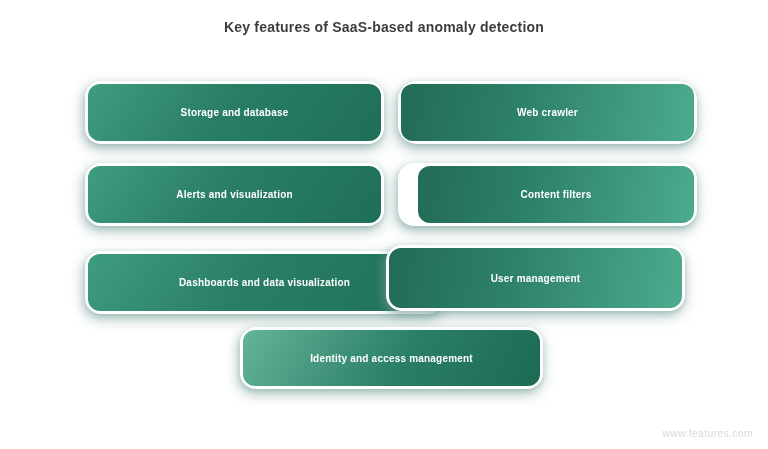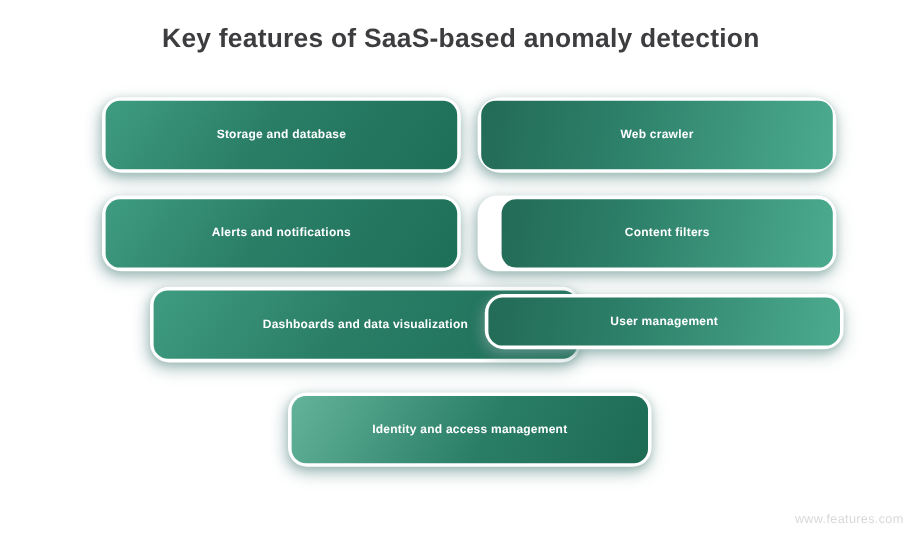--- a/index.html
+++ b/index.html
@@ -13,21 +13,21 @@
     height: 449px;
     background: #ffffff;
     overflow: hidden;
   }
   .title {
     position: absolute;
     top: 19px;
     left: 0;
     width: 768px;
     text-align: center;
-    font-size: 22px;
+    font-size: 14px;
     font-weight: 700;
     letter-spacing: 0.2px;
     color: #3d3d40;
   }
   
   .box {
     position: absolute;
     box-sizing: border-box;
     background: #ffffff;
     border-radius: 16px;
@@ -61,22 +61,22 @@
     background: linear-gradient(100deg, #236b56 0%, #2d8069 40%, #4cab8e 100%);
   }
   .grad-bottom {
     background: linear-gradient(120deg, #62b399 0%, #2a7e66 55%, #1d6a53 100%);
   }
   
   .pos-r1c1 { left: 85px;  top: 81px;  width: 299px; height: 63px; }
   .pos-r1c2 { left: 398px; top: 81px;  width: 299px; height: 63px; border-radius: 19px; }
   .pos-r2c1 { left: 85px;  top: 163px; width: 299px; height: 63px; }
   .pos-r2c2 { left: 398px; top: 163px; width: 299px; height: 63px; padding-left: 20px; }
-  .pos-r3c1 { left: 85px;  top: 239px; width: 359px; height: 63px; margin-left: 40px; }
-  .pos-r3c2 { left: 404px; top: 245px; width: 299px; height: 46px; }
+  .pos-r3c1 { left: 85px;  top: 251px; width: 359px; height: 63px; }
+  .pos-r3c2 { left: 386px; top: 245px; width: 299px; height: 66px; }
   .pos-r4c  { left: 240px; top: 327px; width: 303px; height: 62px; }
   .watermark {
     position: absolute;
     right: 15px;
     bottom: 10px;
     font-size: 10.5px;
     color: #d9d9d9;
     letter-spacing: 0.3px;
   }
 </style>
@@ -94,21 +94,21 @@
   </div>
 
   <div class="box pos-r1c2">
     <div class="box-inner grad-right">
       <span class="box-label">Web crawler</span>
     </div>
   </div>
 
   <div class="box pos-r2c1">
     <div class="box-inner grad-left">
-      <span class="box-label">Alerts and notifications</span>
+      <span class="box-label">Alerts and visualization</span>
     </div>
   </div>
 
   <div class="box pos-r2c2">
     <div class="box-inner grad-right">
       <span class="box-label">Content filters</span>
     </div>
   </div>
 
   <div class="box pos-r3c1">

